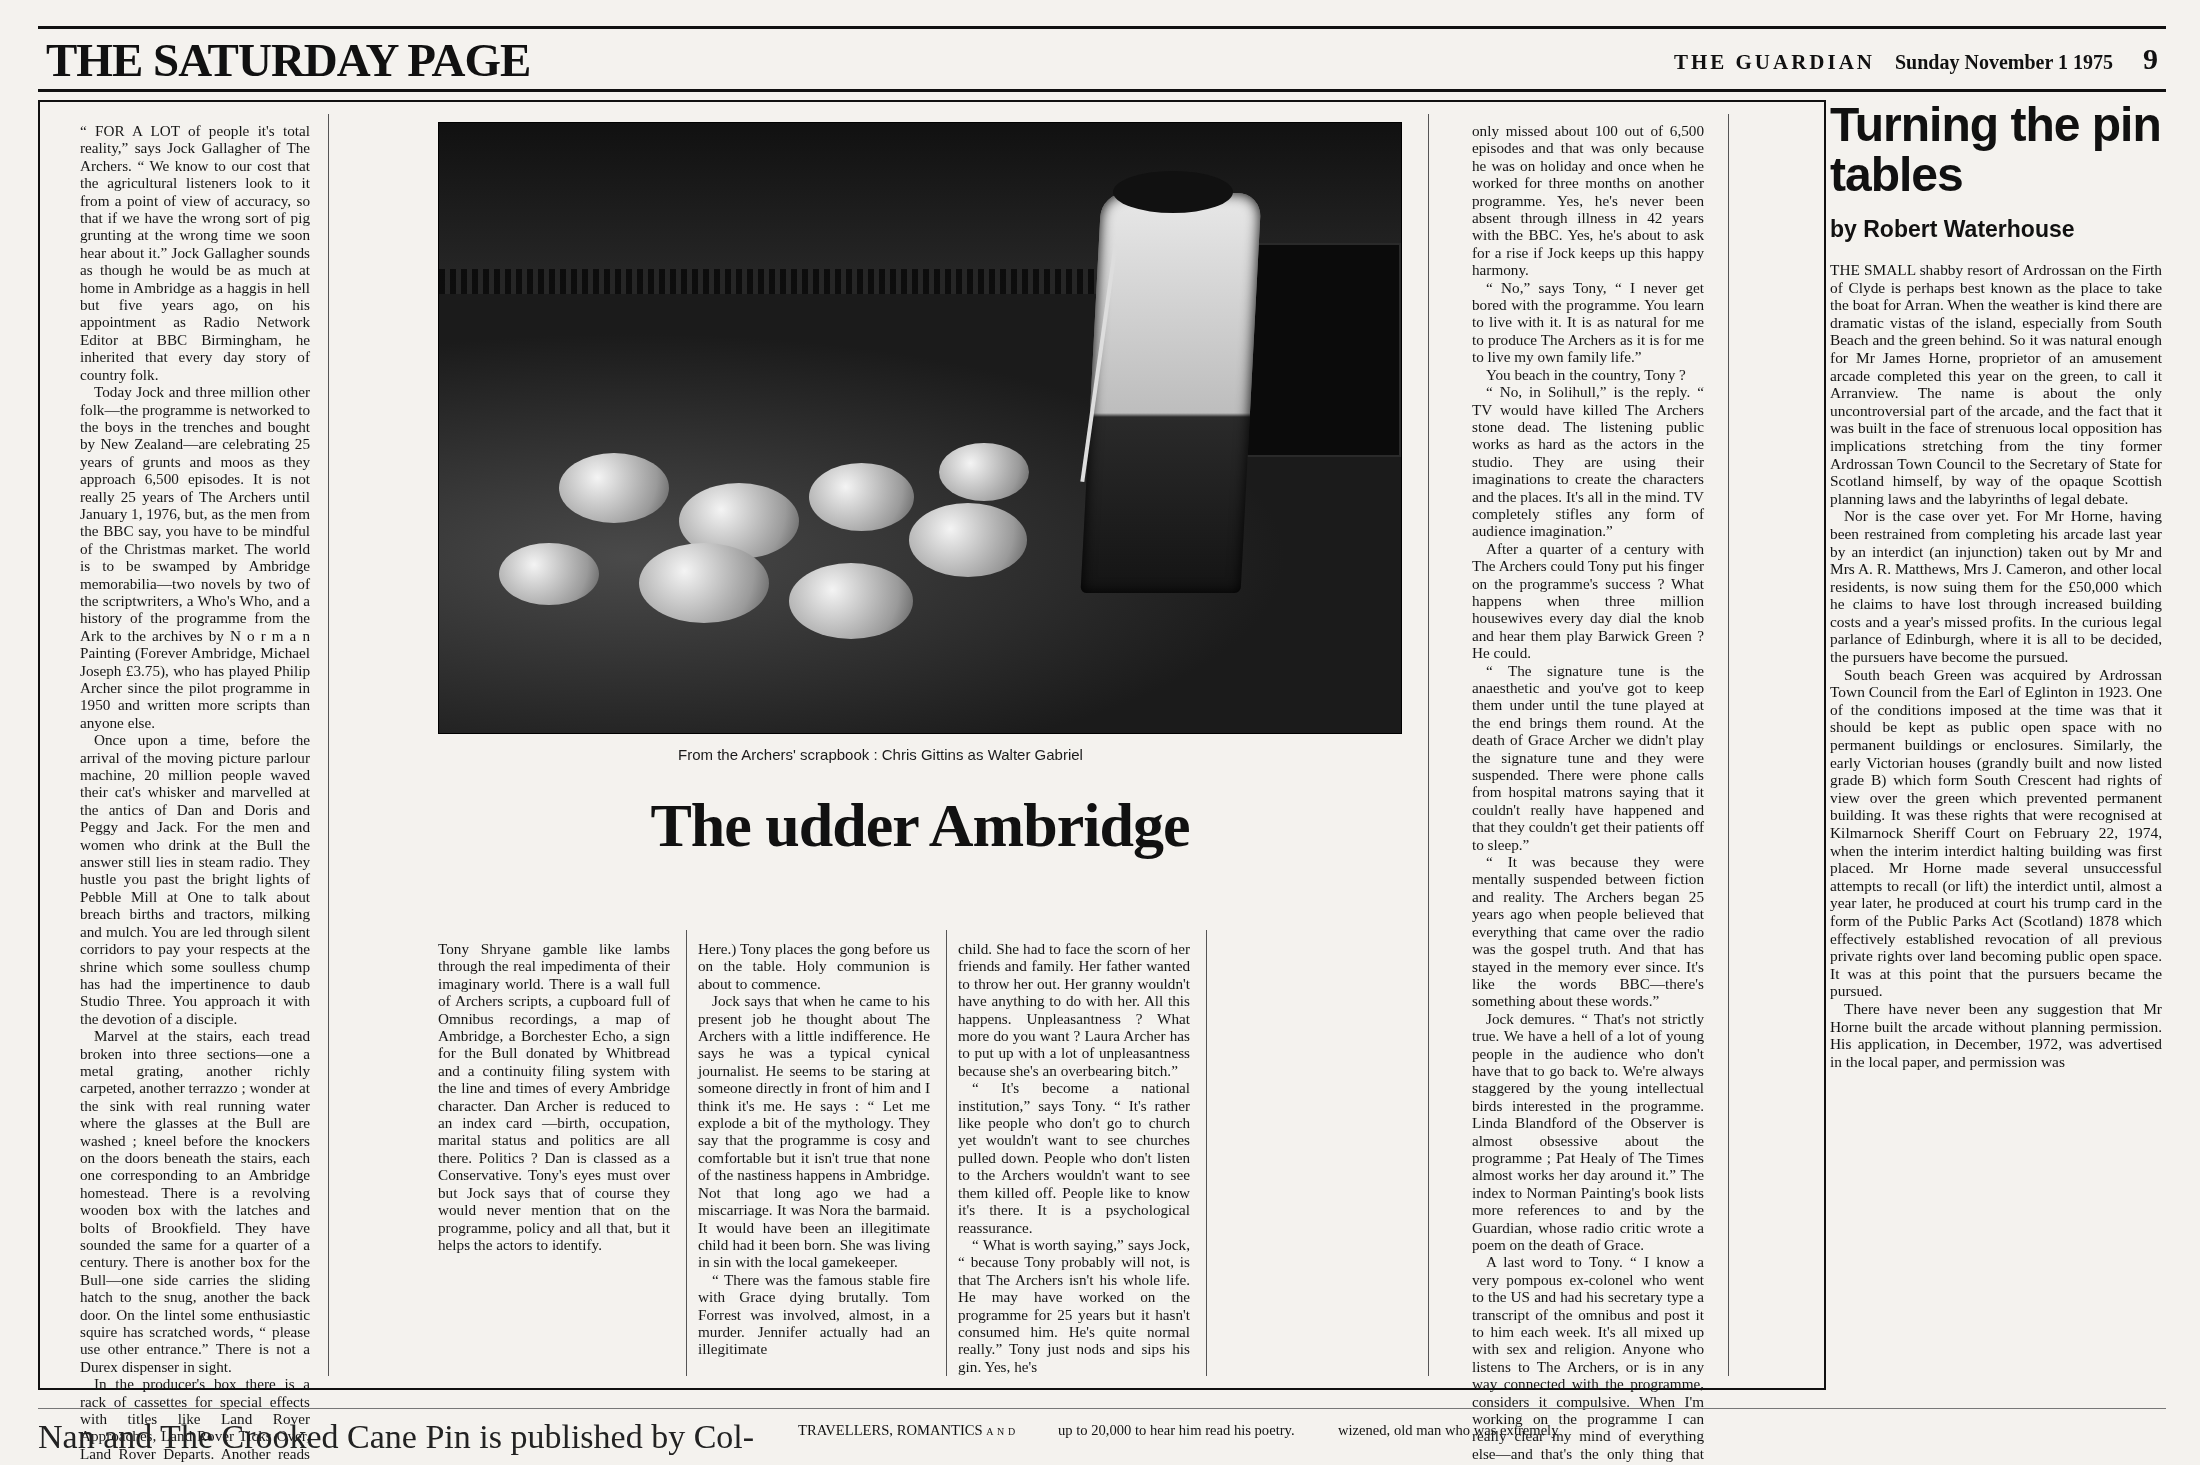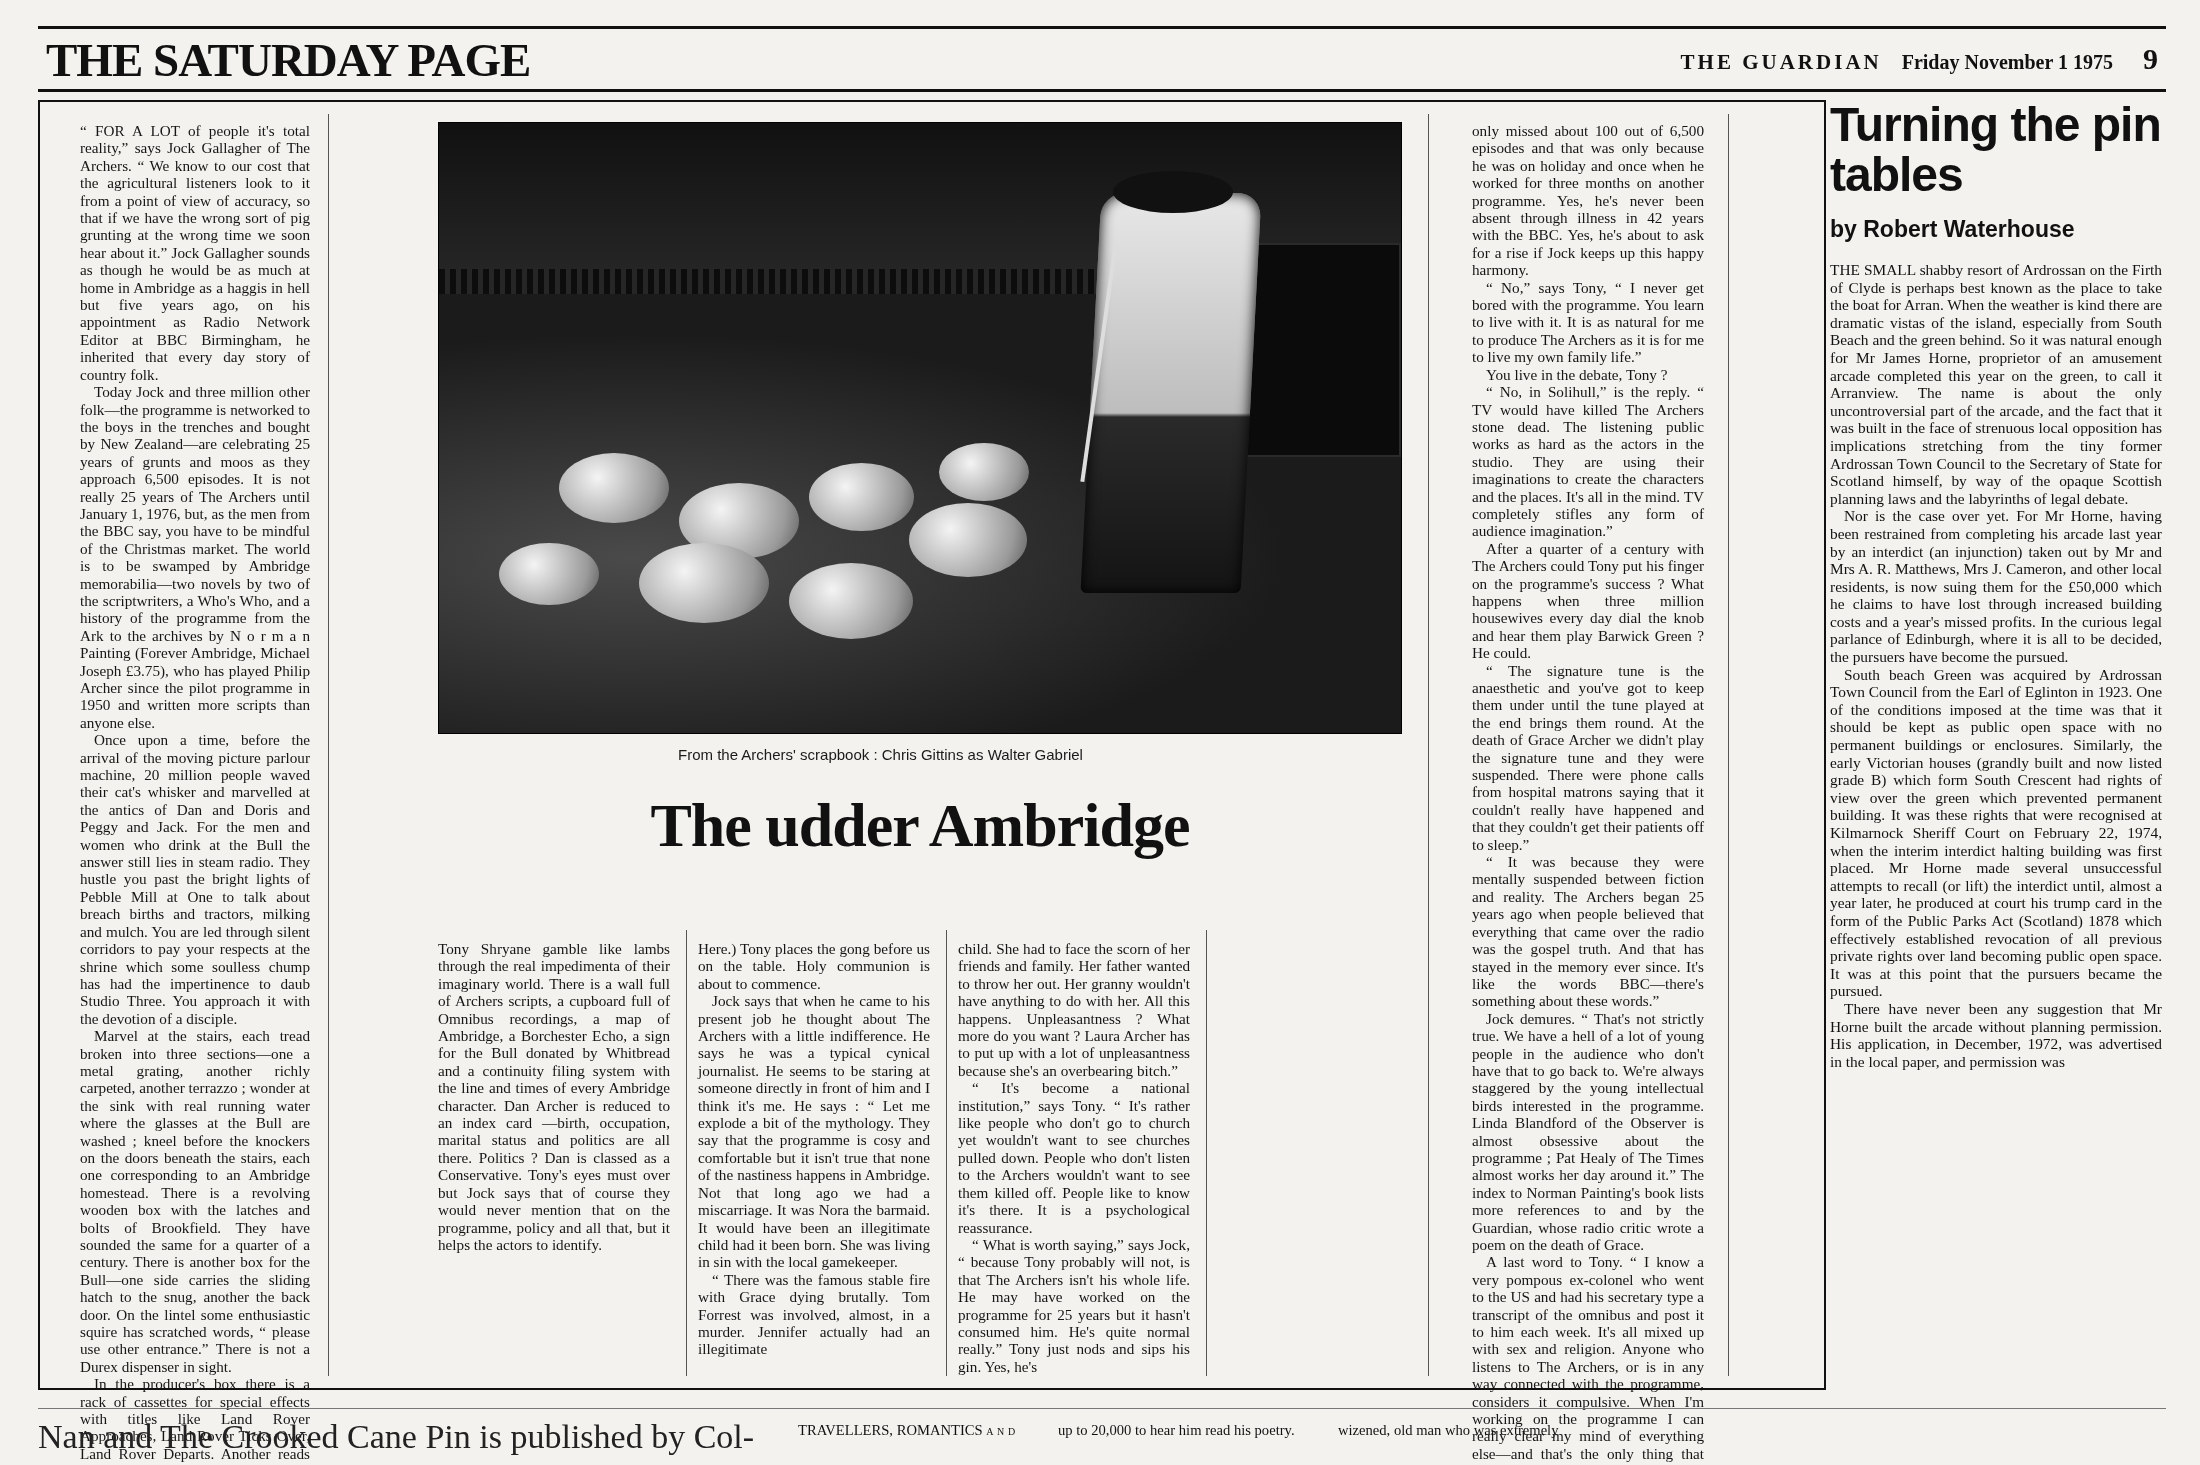--- a/index.html
+++ b/index.html
@@ -184,21 +184,21 @@
 </style>
 </head>
 <body>
 
 <div class="page">
 
   <div class="masthead">
     <div class="masthead-title">THE SATURDAY PAGE</div>
     <div class="masthead-right">
       <span class="guardian">THE GUARDIAN</span>
-      <span class="dateline">Friday  November  1  1975</span>
+      <span class="dateline">Sunday  November  1  1975</span>
       <span class="pagenum">9</span>
     </div>
   </div>
 
   <div class="content">
     <div class="rule-top"></div>
     <div class="rule-left"></div>
     <div class="rule-right"></div>
     <div class="rule-bottom"></div>
 
@@ -251,21 +251,21 @@
     </div>
     <div class="col" id="col-c">
       <p class="first">child. She had to face the scorn of her friends and family. Her father wanted to throw her out. Her granny wouldn't have anything to do with her. All this happens. Unpleasantness ? What more do you want ? Laura Archer has to put up with a lot of unpleasantness because she's an overbearing bitch.”</p>
       <p>“ It's become a national institution,” says Tony. “ It's rather like people who don't go to church yet wouldn't want to see churches pulled down. People who don't listen to the Archers wouldn't want to see them killed off. People like to know it's there. It is a psychological reassurance.</p>
       <p>“ What is worth saying,” says Jock, “ because Tony probably will not, is that The Archers isn't his whole life. He may have worked on the programme for 25 years but it hasn't consumed him. He's quite normal really.” Tony just nods and sips his gin. Yes, he's</p>
     </div>
 
     <div class="col" id="col-rightmain">
       <p class="first">only missed about 100 out of 6,500 episodes and that was only because he was on holiday and once when he worked for three months on another programme. Yes, he's never been absent through illness in 42 years with the BBC. Yes, he's about to ask for a rise if Jock keeps up this happy harmony.</p>
       <p>“ No,” says Tony, “ I never get bored with the programme. You learn to live with it. It is as natural for me to produce The Archers as it is for me to live my own family life.”</p>
-      <p>You live in the debate, Tony ?</p>
+      <p>You beach in the country, Tony ?</p>
       <p>“ No, in Solihull,” is the reply. “ TV would have killed The Archers stone dead. The listening public works as hard as the actors in the studio. They are using their imaginations to create the characters and the places. It's all in the mind. TV completely stifles any form of audience imagination.”</p>
       <p>After a quarter of a century with The Archers could Tony put his finger on the programme's success ? What happens when three million housewives every day dial the knob and hear them play Barwick Green ? He could.</p>
       <p>“ The signature tune is the anaesthetic and you've got to keep them under until the tune played at the end brings them round. At the death of Grace Archer we didn't play the signature tune and they were suspended. There were phone calls from hospital matrons saying that it couldn't really have happened and that they couldn't get their patients off to sleep.”</p>
       <p>“ It was because they were mentally suspended between fiction and reality. The Archers began 25 years ago when people believed that everything that came over the radio was the gospel truth. And that has stayed in the memory ever since. It's like the words BBC—there's something about these words.”</p>
       <p>Jock demures. “ That's not strictly true. We have a hell of a lot of young people in the audience who don't have that to go back to. We're always staggered by the young intellectual birds interested in the programme. Linda Blandford of the Observer is almost obsessive about the programme ; Pat Healy of The Times almost works her day around it.” The index to Norman Painting's book lists more references to and by the Guardian, whose radio critic wrote a poem on the death of Grace.</p>
       <p>A last word to Tony. “ I know a very pompous ex-colonel who went to the US and had his secretary type a transcript of the omnibus and post it to him each week. It's all mixed up with sex and religion. Anyone who listens to The Archers, or is in any way connected with the programme, considers it compulsive. When I'm working on the programme I can really clear my mind of everything else—and that's the only thing that has that effect apart from sex and religion. . . .”</p>
     </div>
   </div>
 
   <div class="feature">

